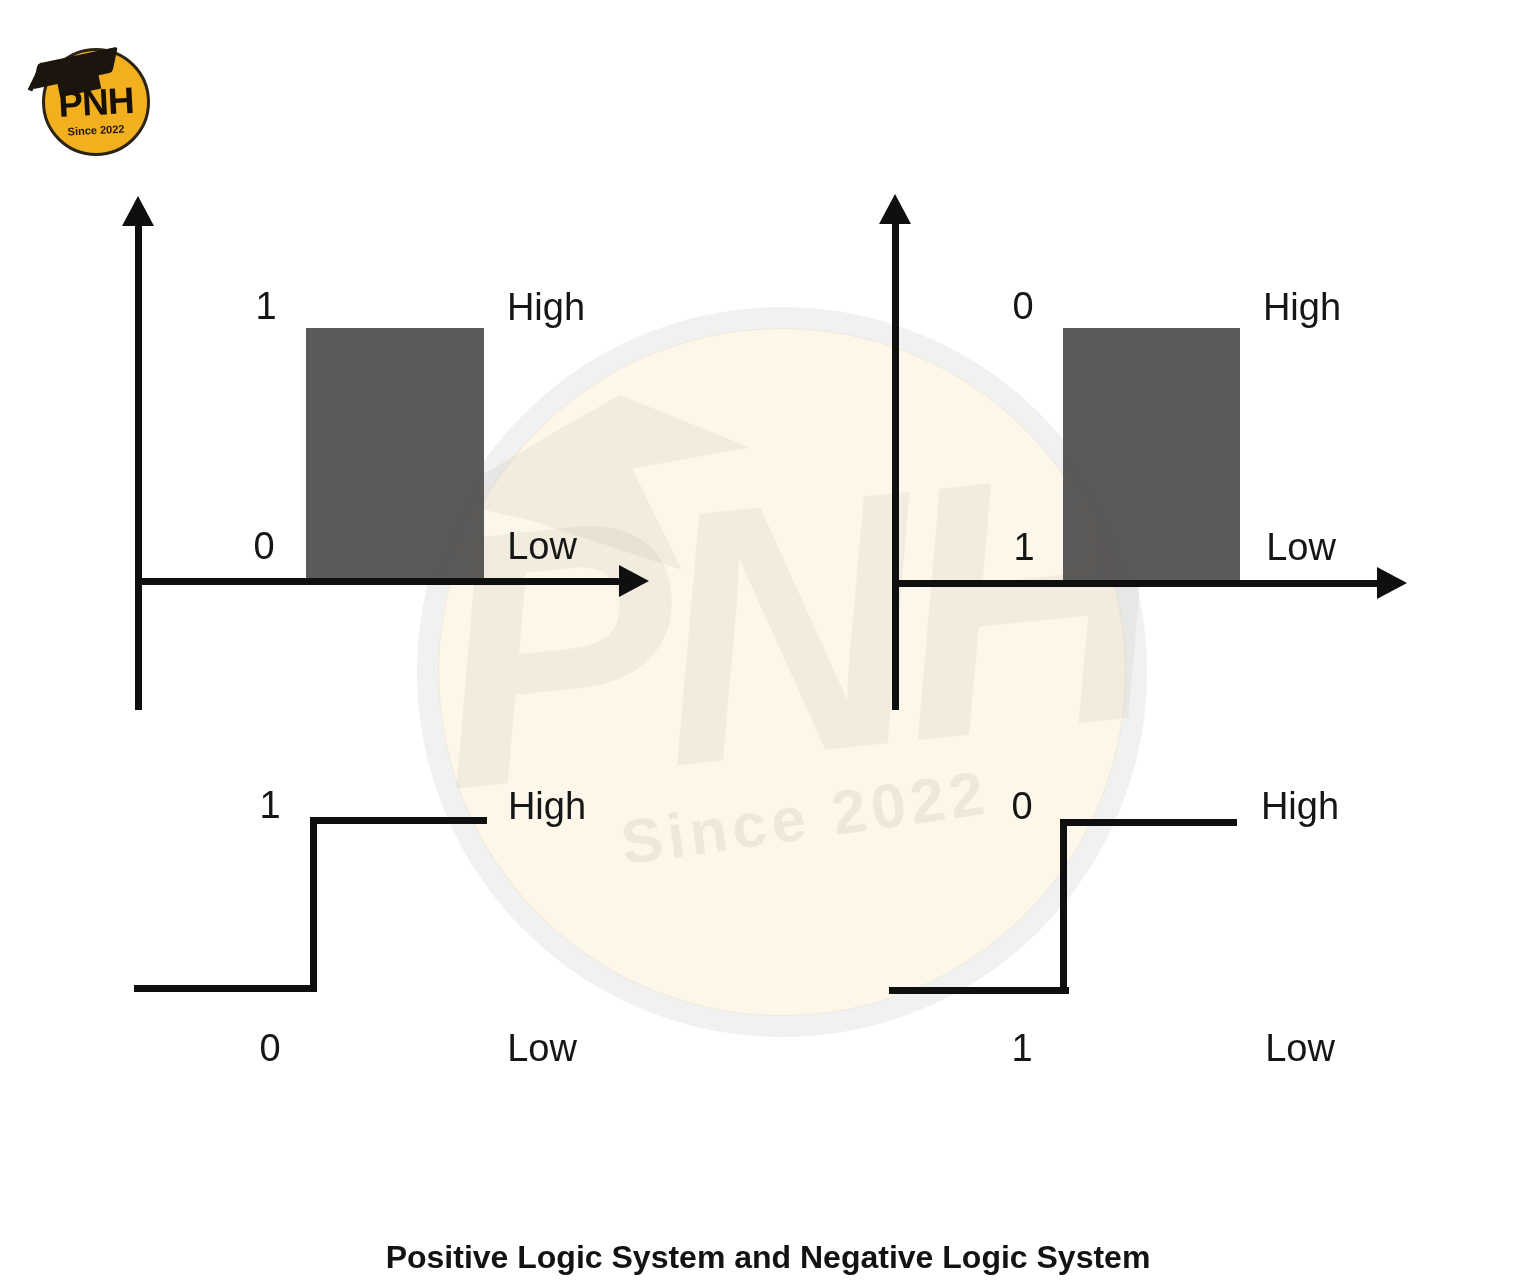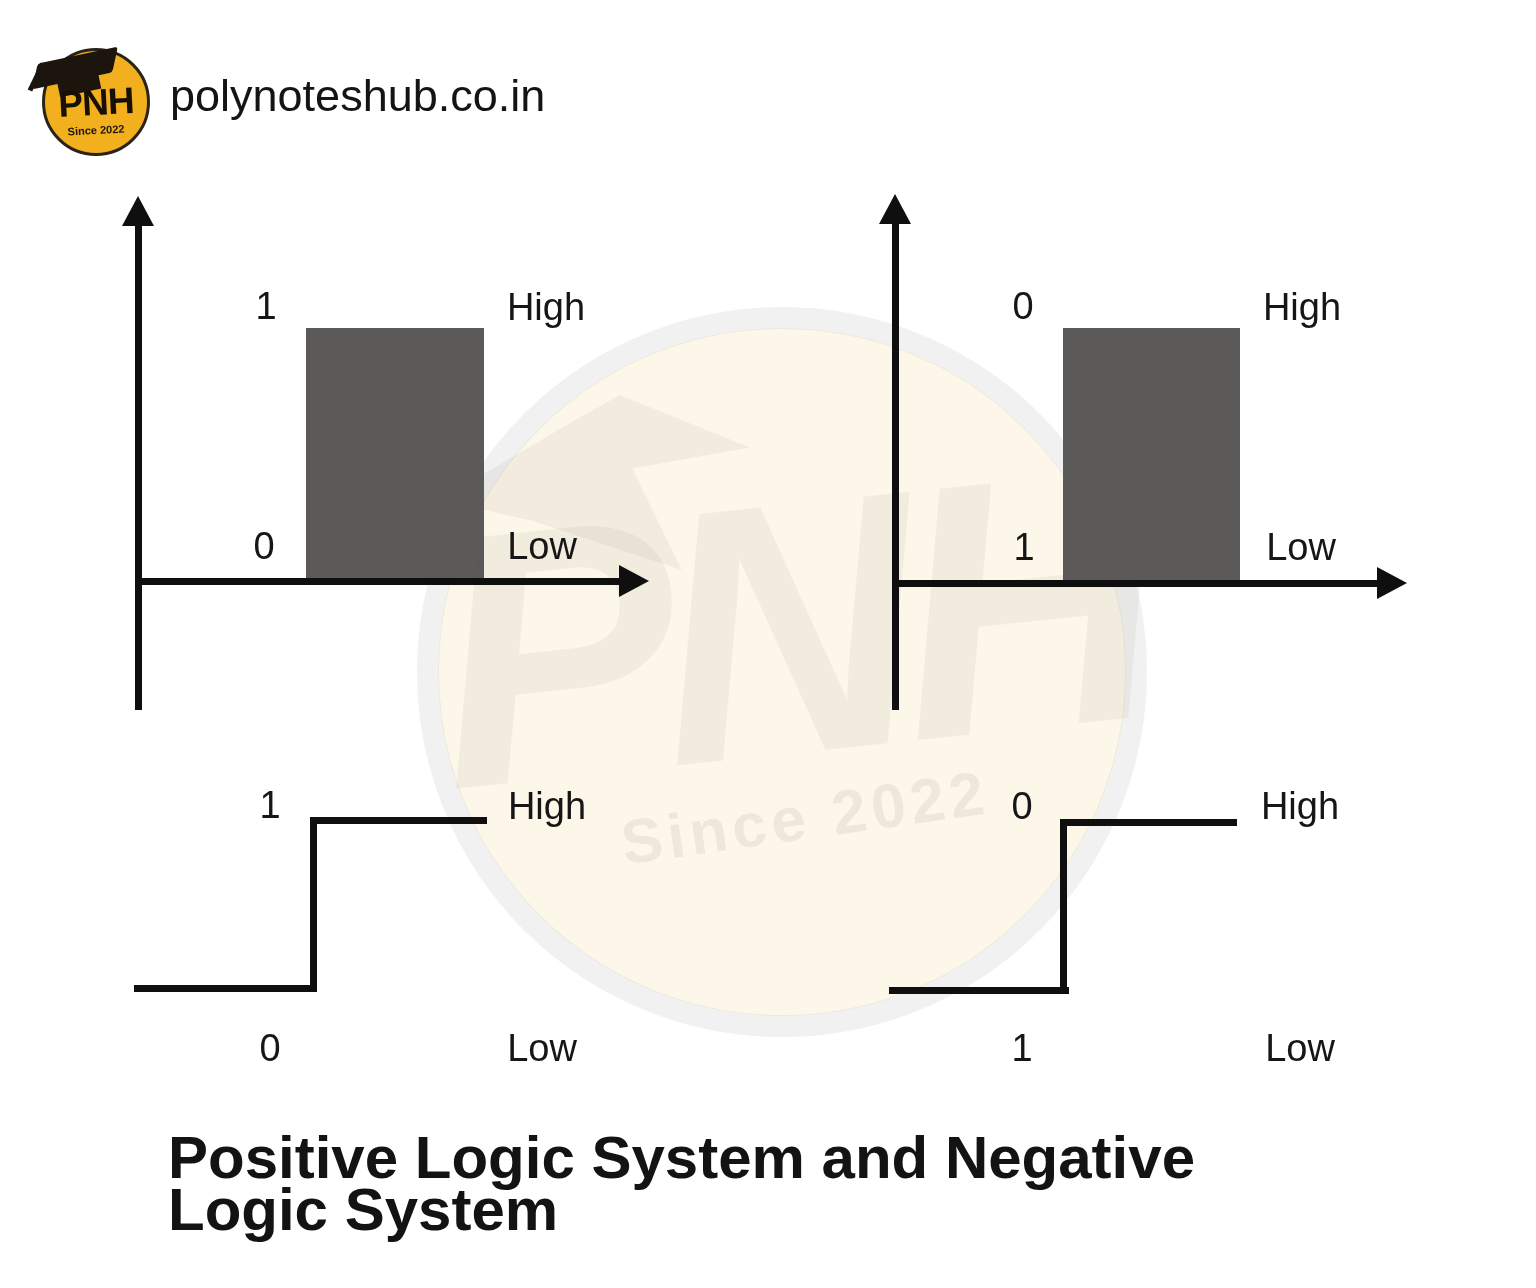--- a/index.html
+++ b/index.html
@@ -44,41 +44,40 @@
     border-left:16px solid transparent;border-right:16px solid transparent;
     border-bottom:30px solid #0f0f0f;}
   .arrow-right{position:absolute;width:0;height:0;z-index:2;
     border-top:16px solid transparent;border-bottom:16px solid transparent;
     border-left:30px solid #0f0f0f;}
   .pulse-rect{position:absolute;background:rgba(80,78,76,0.93);z-index:2;}
   .seg{position:absolute;background:#0f0f0f;z-index:2;}
   .lbl{position:absolute;font-size:38px;line-height:44px;color:#161616;z-index:3;
     text-align:center;white-space:nowrap;}
   
-  .caption{position:absolute;left:168px;top:1132px;width:1200px;z-index:3;
-    font-size:60px;line-height:52px;font-weight:600;color:#131313;}
+  .caption{position:absolute;left:168px;top:1231px;width:1200px;text-align:center;z-index:3;
+    font-size:32px;line-height:52px;font-weight:600;color:#131313;}
 </style>
 </head>
 <body>
 
 <div class="stage">
 
   <div class="wm-fill"></div>
   <div class="wm-ring"></div>
   <div class="wm-cap"></div>
   <div class="wm-pnh">PNH</div>
   <div class="wm-since">Since 2022</div>
 
   <div class="logo-circle"></div>
   <div class="logo-cap-top"></div>
   <div class="logo-cap-base"></div>
   <div class="logo-cap-tassel"></div>
   <div class="logo-pnh">PNH</div>
   <div class="logo-since">Since 2022</div>
-  <div class="site-text">polynoteshub.co.in</div>
 
   <div>
     <div class="arrow-up" style="left:122px;top:196px;"></div>
     <div class="axis-v" style="left:135px;top:218px;height:492px;"></div>
     <div class="pulse-rect" style="left:306px;top:328px;width:178px;height:250px;"></div>
     <div class="axis-h" style="left:135px;top:578px;width:486px;"></div>
     <div class="arrow-right" style="left:619px;top:565px;"></div>
     <div class="lbl" style="left:246px;top:284px;width:40px;">1</div>
     <div class="lbl" style="left:476px;top:285px;width:140px;">High</div>
     <div class="lbl" style="left:244px;top:524px;width:40px;">0</div>

